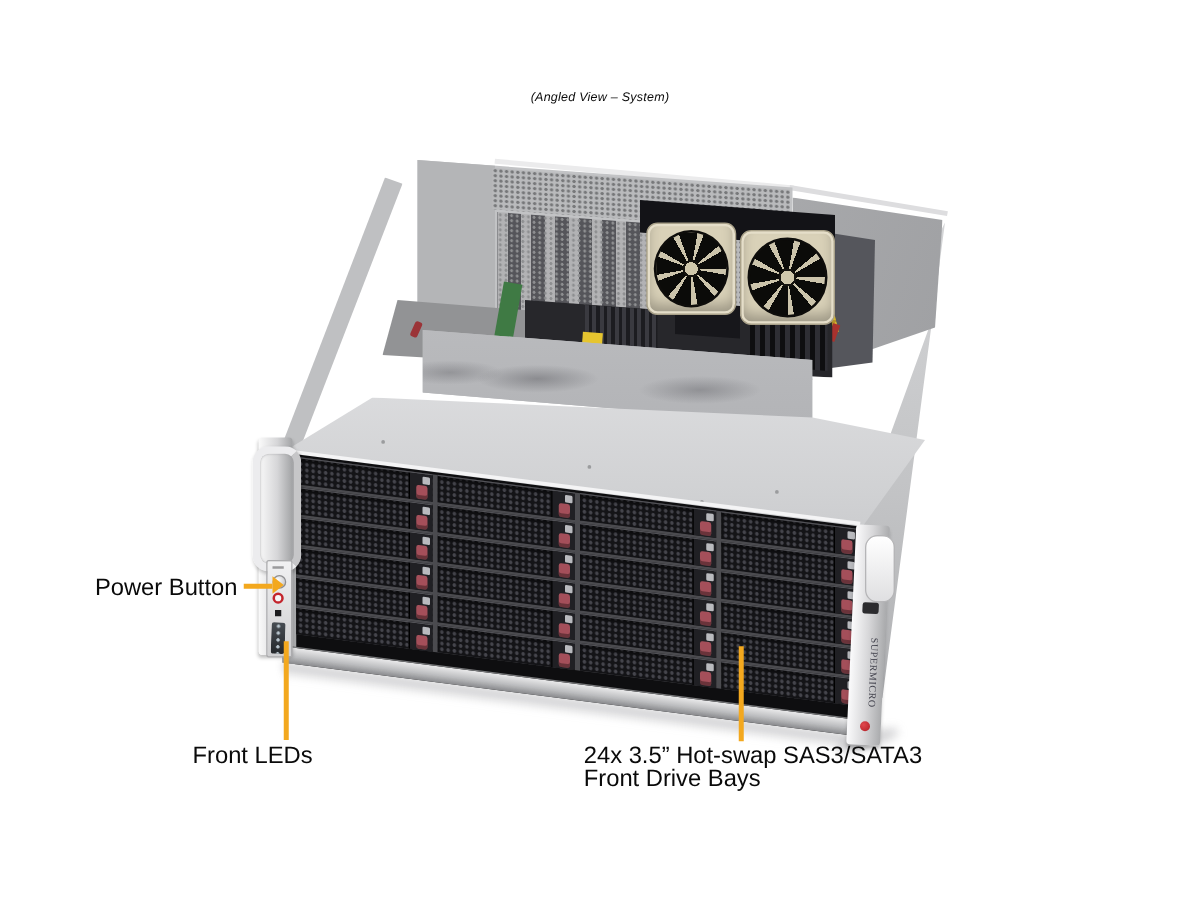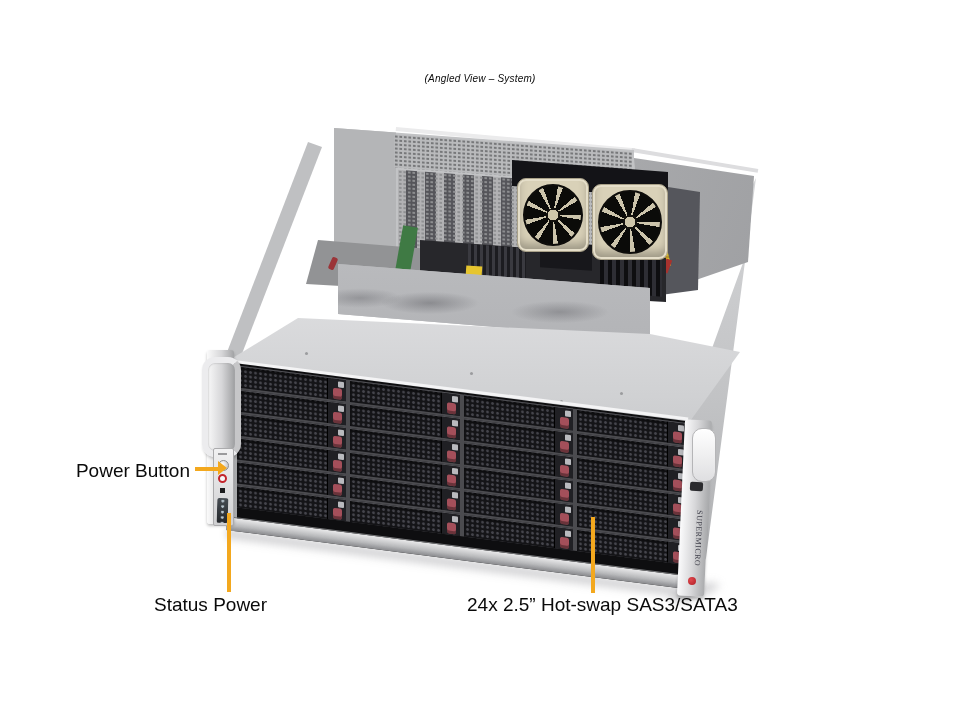--- a/index.html
+++ b/index.html
@@ -325,20 +325,21 @@
   <div class="abs rh-grip"></div>
   <div class="abs rh-notch"></div>
   <div class="abs rh-brand">SUPERMICRO</div>
   <div class="abs rh-dot"></div>
 
   <div class="lbl lbl-power">Power Button</div>
   <div class="arrow-line"></div>
   <div class="arrow-head"></div>
 
   <div class="vline vline-status"></div>
-  <div class="lbl lbl-status">Status Power</div>
+  <div class="lbl lbl-status">Front LEDs</div>
 
   <div class="vline vline-bays"></div>
   <div class="lbl lbl-bays">
-    <div>24x 2.5” Hot-swap SAS3/SATA3</div>
+    <div>24x 3.5” Hot-swap SAS3/SATA3</div>
+    <div>Front Drive Bays</div>
   </div>
 
 </div>
 
 </body></html>

